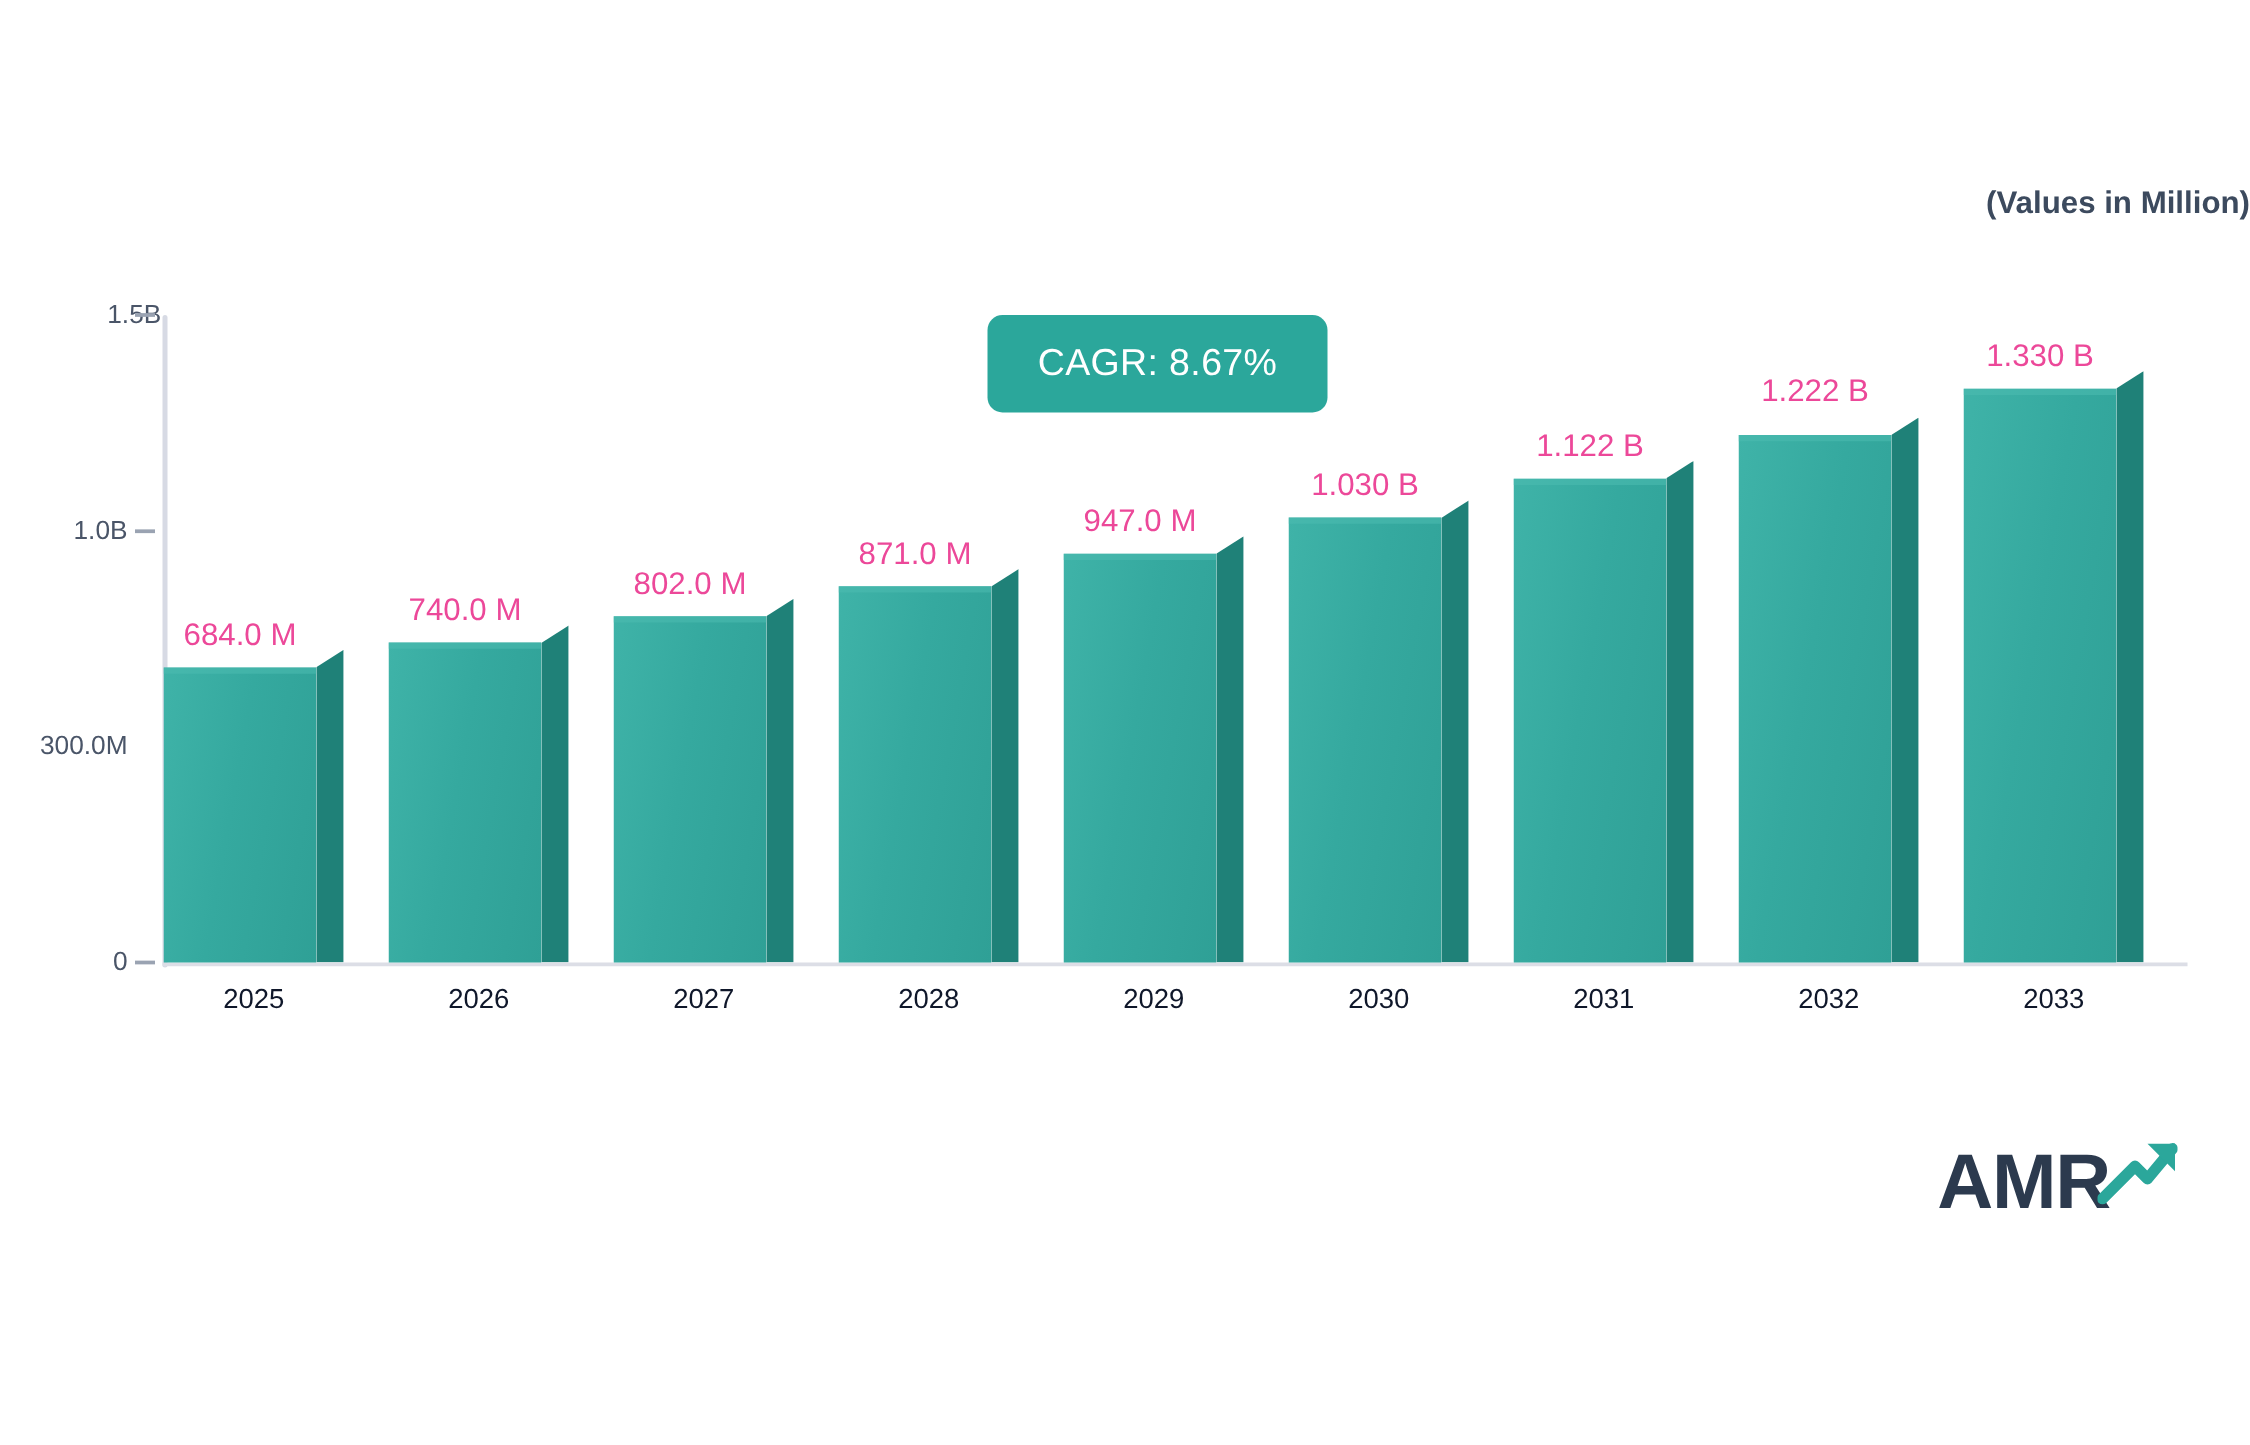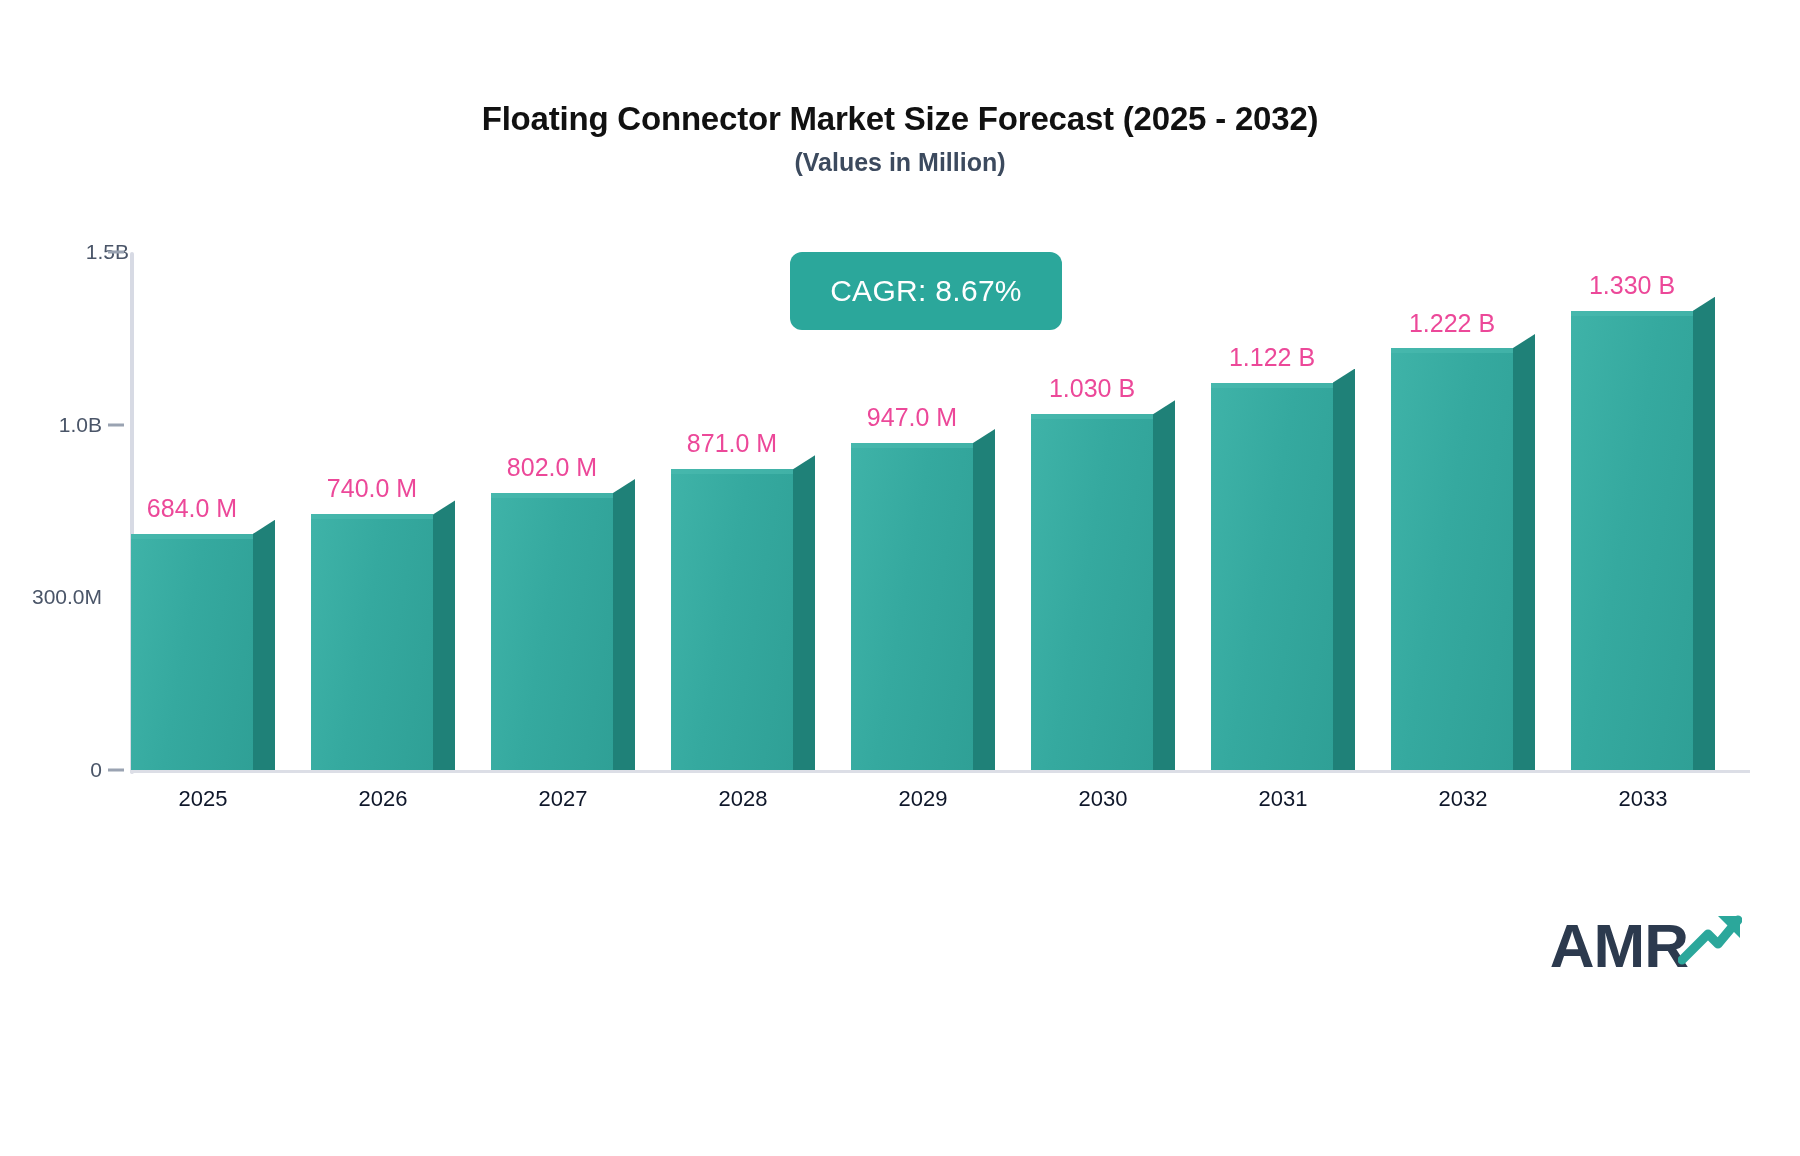--- a/index.html
+++ b/index.html
@@ -31,21 +31,21 @@
     font-size: 33px;
     font-weight: bold;
     color: #111111;
     letter-spacing: -0.2px;
   }
   .chart-subtitle {
     position: absolute;
     top: 148px;
     left: 0;
     width: 1800px;
-    text-align: center;
+    text-align: right;
     font-size: 25px;
     font-weight: bold;
     color: #3C4A5E;
   }
 
   
   .cagr-badge {
     position: absolute;
     top: 252px;
     left: 790px;
@@ -181,21 +181,20 @@
   .amr-arrow {
     margin-left: -10px;
     margin-bottom: 4px;
   }
 </style>
 </head>
 <body>
 
 <div id="canvas">
 
-  <div class="chart-title">Floating Connector Market Size Forecast (2025 - 2032)</div>
 
   <div class="chart-subtitle">(Values in Million)</div>
 
   <div class="cagr-badge">
     <span>CAGR: 8.67%</span>
   </div>
 
   <div id="plot">
     <div class="y-axis-line"></div>
     <div class="x-axis-line"></div>
@@ -257,21 +256,21 @@
             <div class="bar-top-shade" style="top: 0px;"></div>
           </div>
         </div>
         <div class="bar-value" style="position: absolute; left: 1211px; width: 122px; top: 342.536px;">1.122 B</div>
         <div class="bar-3d" style="left: 1391px; width: 144px; height: 435.997px;">
           <div class="bar-side" style="left: 122px; height: 435.997px; clip-path: polygon(0px 3.211%, 100% 0px, 100% 100%, 0px 100%);"></div>
           <div class="bar-front" style="width: 122px; height: 421.997px;">
             <div class="bar-top-shade" style="top: 0px;"></div>
           </div>
         </div>
-        <div class="bar-value" style="position: absolute; left: 1391px; width: 122px; top: 309px; text-align: center;">1.222 B</div>
+        <div class="bar-value" style="position: absolute; left: 1391px; width: 122px; top: 299px; text-align: center;">1.222 B</div>
         <div class="bar-3d" style="left: 1571px; width: 144px; height: 473.293px;">
           <div class="bar-side" style="left: 122px; height: 473.293px; clip-path: polygon(0px 2.958%, 100% 0px, 100% 100%, 0px 100%);"></div>
           <div class="bar-front" style="width: 122px; height: 459.293px;">
             <div class="bar-top-shade" style="top: 0px;"></div>
           </div>
         </div>
         <div class="bar-value" style="position: absolute; left: 1571px; width: 122px; top: 270.707px;">1.330 B</div>
       </div>
     <div id="x-ticks">
         <div class="bar-year" style="left: 131px; width: 144px;">2025</div>

